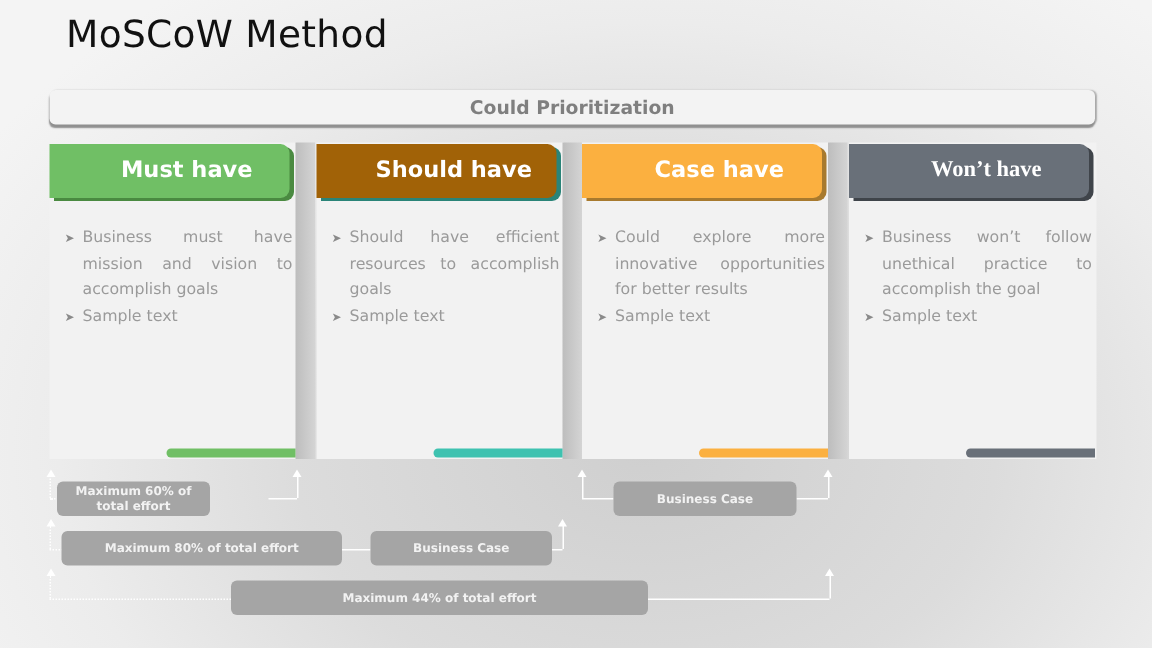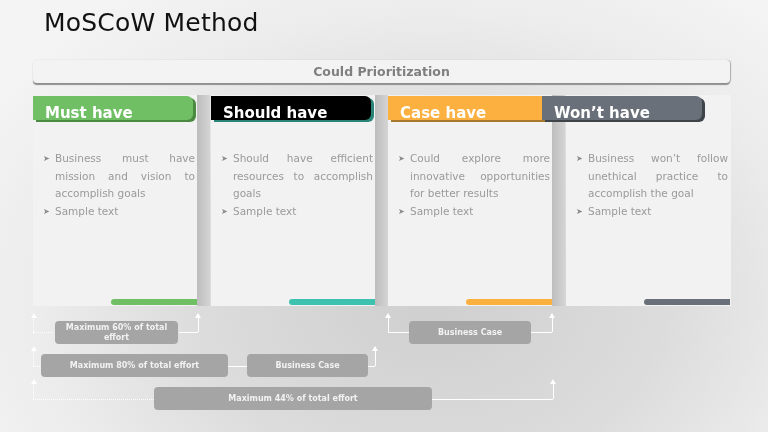--- a/index.html
+++ b/index.html
@@ -22,24 +22,24 @@
   }
   .col {
     position: absolute; top: 95px; height: 211px; width: 165px;
     background: #f2f2f2;
   }
   .col-shadow {
     position: absolute; top: 95px; height: 211px; width: 13px;
     background: linear-gradient(to right, #bdbdbd, #d4d4d4);
   }
   .tab {
-    position: absolute; top: 96px; height: 24px; width: 160px;
+    position: absolute; top: 96px; height: 36px; width: 160px;
     border-radius: 0 6px 6px 0;
     color: #fff; font-weight: bold; font-size: 15px;
-    line-height: 34px; padding-left: 12px;
+    line-height: 34px; padding-left: 23px; text-align: center;
   }
   .bullets {
     position: absolute; top: 150px; width: 152px;
     font-size: 10.5px; color: #9a9a9a; line-height: 17.5px;
   }
   .bullet { display: flex; text-align: justify; }
   .bullet .arrow { width: 12px; flex: none; font-size: 8px; color: #8a8a8a; }
   .bullet .txt { flex: 1; text-align: justify; text-align-last: left; }
   .bar {
     position: absolute; top: 299px; height: 6px; width: 86px;
@@ -83,21 +83,21 @@
     </div>
   <div class="bullet">
       <span class="arrow">➤</span>
       <span class="txt">Sample text</span>
     </div>
 </div>
 <div class="bar" style="left:111px; background:#70bf65;"></div>
 
 <div class="col" style="left:211px;"></div>
 <div class="col-shadow" style="left:375px;"></div>
-<div class="tab" style="left:211px; background:#000000; box-shadow: 3px 2px 0 #2a8478;">
+<div class="tab" style="left:211px; background:#a16207; box-shadow: 3px 2px 0 #2a8478;">
   <span>Should have</span>
 </div>
 <div class="bullets" style="left:221px;">
   <div class="bullet">
       <span class="arrow">➤</span>
       <span class="txt">Should have efficient resources to accomplish goals</span>
     </div>
   <div class="bullet">
       <span class="arrow">➤</span>
       <span class="txt">Sample text</span>
@@ -116,42 +116,42 @@
       <span class="txt">Could explore more innovative opportunities for better results</span>
     </div>
   <div class="bullet">
       <span class="arrow">➤</span>
       <span class="txt">Sample text</span>
     </div>
 </div>
 <div class="bar" style="left:466px; background:#fbb040;"></div>
 
 <div class="col" style="left:566px;"></div>
-<div class="tab" style="left:542px; background:#697079; box-shadow: 3px 2px 0 #3f444a;">
+<div class="tab" style="left:566px; background:#697079; box-shadow: 3px 2px 0 #3f444a; font-family: Liberation Serif, serif;">
   <span>Won’t have</span>
 </div>
 <div class="bullets" style="left:576px;">
   <div class="bullet">
       <span class="arrow">➤</span>
       <span class="txt">Business won’t follow unethical practice to accomplish the goal</span>
     </div>
   <div class="bullet">
       <span class="arrow">➤</span>
       <span class="txt">Sample text</span>
     </div>
 </div>
 <div class="bar" style="left:644px; background:#697079;"></div>
 
 <div class="arr" style="left:31px; top:313px;"></div>
 <div class="ln dot-v" style="left:33px; top:317px; height:15px;"></div>
 <div class="ln dot-h" style="left:33px; top:332px; width:20px;"></div>
 <div class="ln sol-h" style="left:179px; top:332px; width:19px;"></div>
 <div class="ln sol-v" style="left:198px; top:317px; height:15px;"></div>
 <div class="arr" style="left:195px; top:313px;"></div>
-<div class="box" style="left:55px; top:321px; width:123px; height:23px;justify-content:flex-end;">
+<div class="box" style="left:38px; top:321px; width:102px; height:23px;justify-content:flex-end;">
   <span>Maximum 60% of total effort</span>
 </div>
 
 <div class="arr" style="left:385px; top:313px;"></div>
 <div class="ln sol-v" style="left:388px; top:317px; height:15px;"></div>
 <div class="ln sol-h" style="left:388px; top:332px; width:21px;"></div>
 <div class="ln sol-h" style="left:531px; top:332px; width:21px;"></div>
 <div class="ln sol-v" style="left:552px; top:317px; height:15px;"></div>
 <div class="arr" style="left:549px; top:313px;"></div>
 <div class="box" style="left:409px; top:321px; width:122px; height:23px;">

